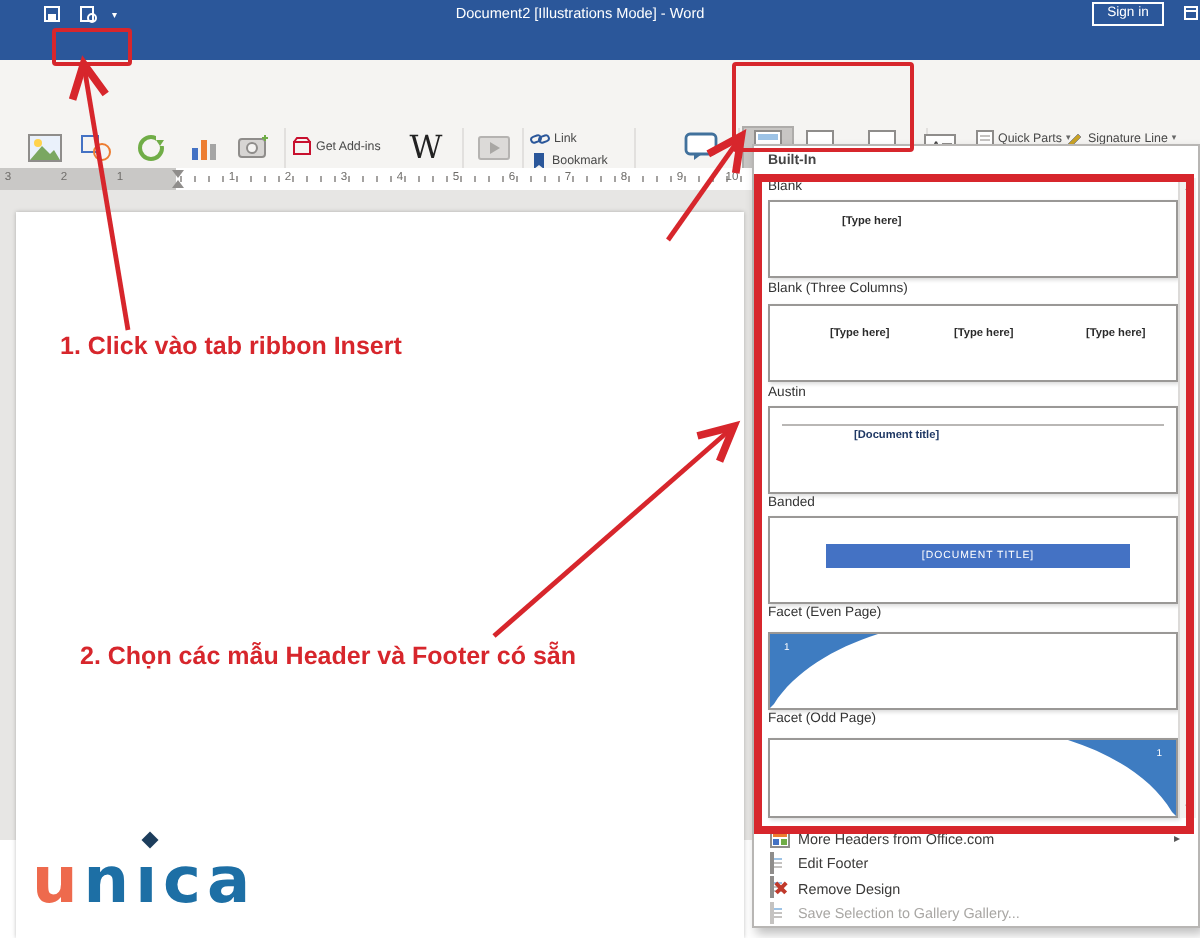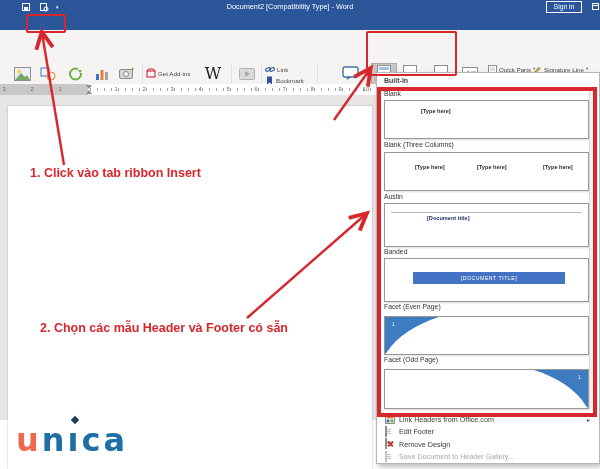--- a/index.html
+++ b/index.html
@@ -86,21 +86,21 @@
   <div class="abs titlebar">
     <svg class="qa-icon" style="left:22px" width="8" height="8">
       <rect x="0.5" y="0.5" width="7" height="7" fill="none" stroke="#fff"></rect>
         <rect x="2" y="4" width="4" height="3" fill="#fff"></rect>
     </svg>
     <svg class="qa-icon" style="left:40px" width="9" height="9">
       <rect x="0.5" y="0.5" width="6" height="7" fill="none" stroke="#fff"></rect>
         <circle cx="6" cy="6" r="2" fill="none" stroke="#fff"></circle>
     </svg>
     <div class="qa-icon" style="left:56px;top:4px;color:#fff;font-size:5px;">▾</div>
-    <div class="win-title">Document2 [Compatibility Type] - Word</div>
+    <div class="win-title">Document2 [Illustrations Mode] - Word</div>
     <div class="signin">Sign in</div>
     <svg class="qa-icon" style="left:592px;top:3px" width="7" height="7">
       <rect x="0.5" y="0.5" width="6" height="6" fill="none" stroke="#fff"></rect>
         <line x1="0.5" y1="2.5" x2="6.5" y2="2.5" stroke="#fff"></line>
     </svg>
   </div>
 
   <div class="abs tabrow">
     <div class="tab" style="left:1px">oper</div>
     <div class="tab active" style="left:34px">Insert</div>
@@ -402,34 +402,34 @@
 
     <div class="menuitem" style="top:340px">
       <span class="mi-icon">
         <svg width="10" height="10">
             <rect x="0.5" y="0.5" width="9" height="9" fill="#fff" stroke="#8f8d8b"></rect>
             <rect x="1.5" y="1.5" width="7" height="3" fill="#ed7d31"></rect>
             <rect x="1.5" y="5.5" width="3" height="3" fill="#4472c4"></rect>
             <rect x="5.5" y="5.5" width="3" height="3" fill="#70ad47"></rect>
           </svg>
       </span>
-      <span>Link Headers from Office.com</span>
+      <span>More Headers from Office.com</span>
       <span class="subarrow">▸</span>
     </div>
     <div class="menuitem" style="top:352.5px">
       <span class="mi-icon"><span class="mi-page"></span></span>
       <span>Edit Footer</span>
     </div>
     <div class="menuitem" style="top:365px">
       <span class="mi-icon"><span class="mi-page"></span><span class="x1"></span><span class="x2"></span></span>
       <span>Remove Design</span>
     </div>
     <div class="menuitem disabled" style="top:377.5px">
       <span class="mi-icon"><span class="mi-page" style="border-color:#c5c3c1"></span></span>
-      <span>Save Document to Header Gallery...</span>
+      <span>Save Selection to Gallery Gallery...</span>
     </div>
   </div>
 
   <div class="logo">
     <span class="lg-o">u</span><span class="lg-b">n</span><span class="lg-i"><span>ı</span><span class="star"></span></span><span class="lg-b">c</span><span class="lg-b">a</span>
   </div>
 
   <div class="abs overlay">
     <div class="redbox" style="left:26px;top:14px;width:36px;height:15px;"></div>
     <div class="redbox" style="left:366px;top:31px;width:87px;height:41px;"></div>

